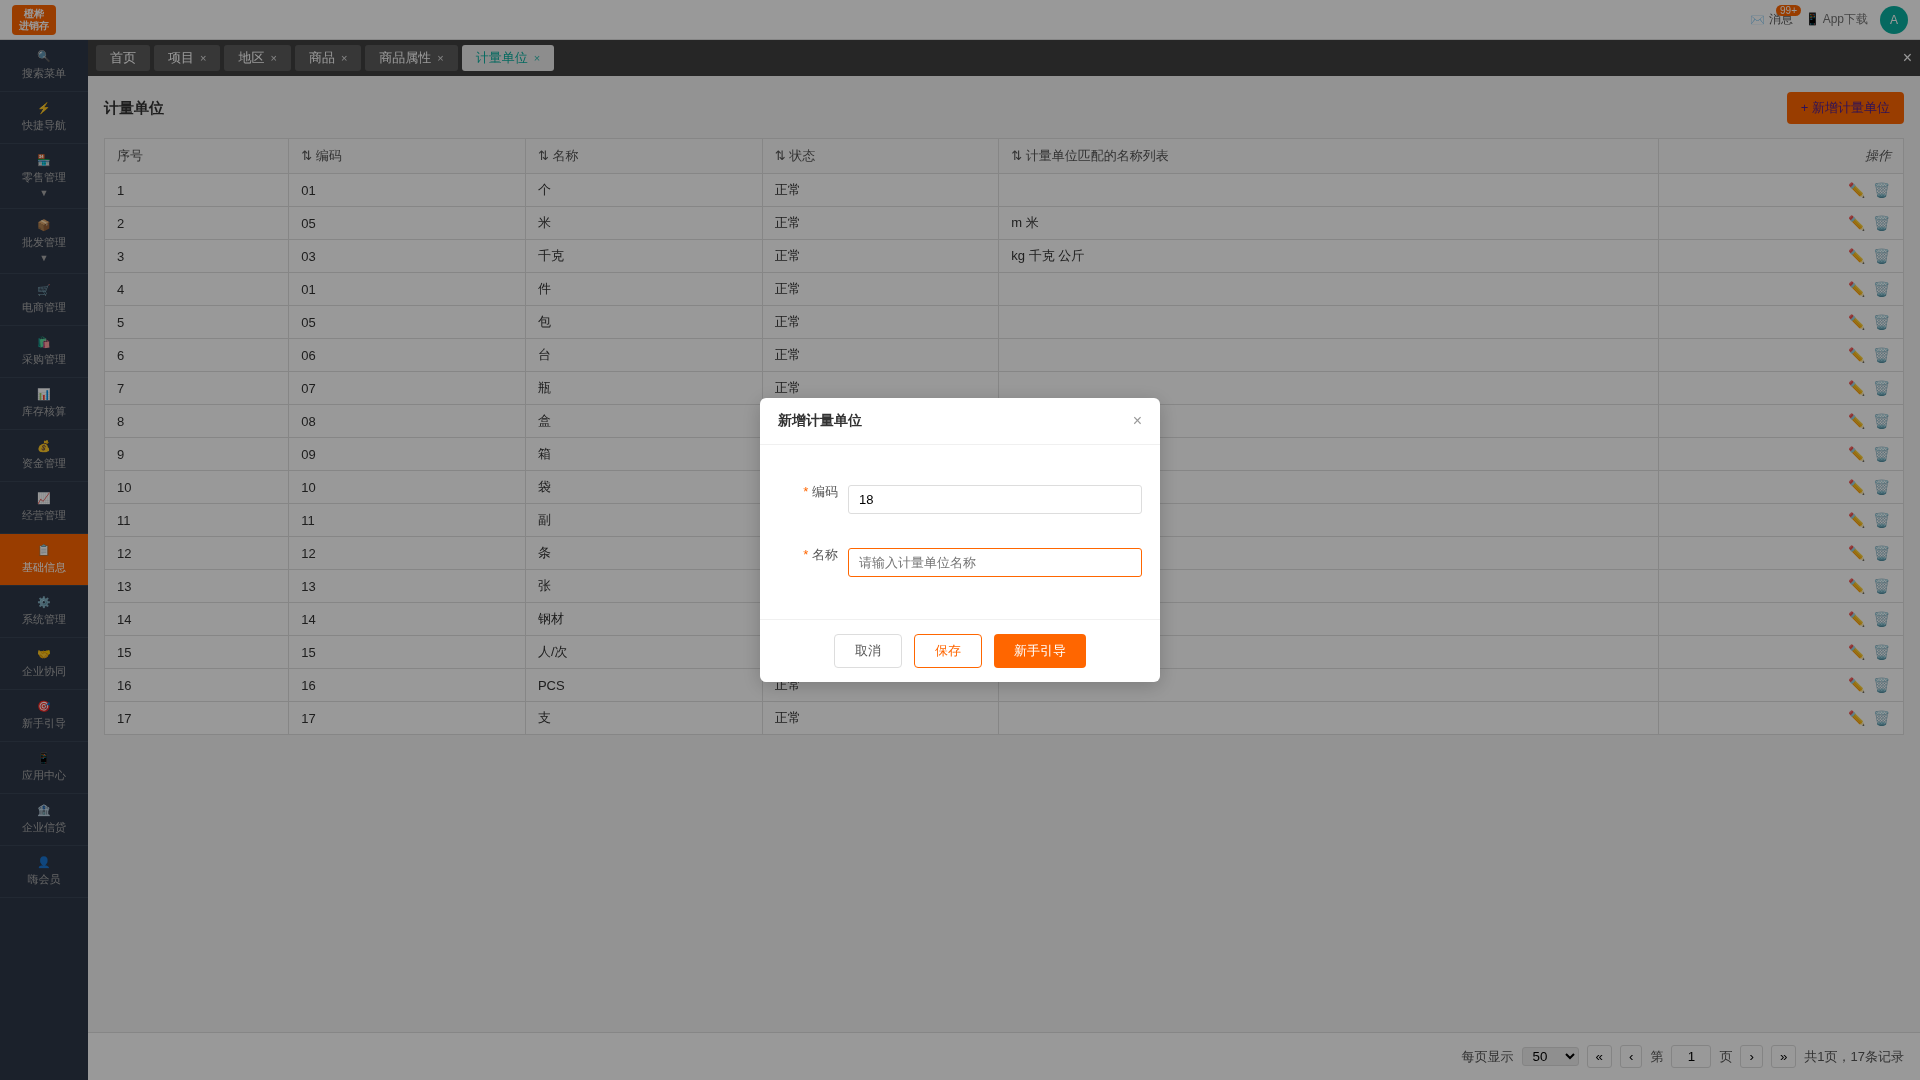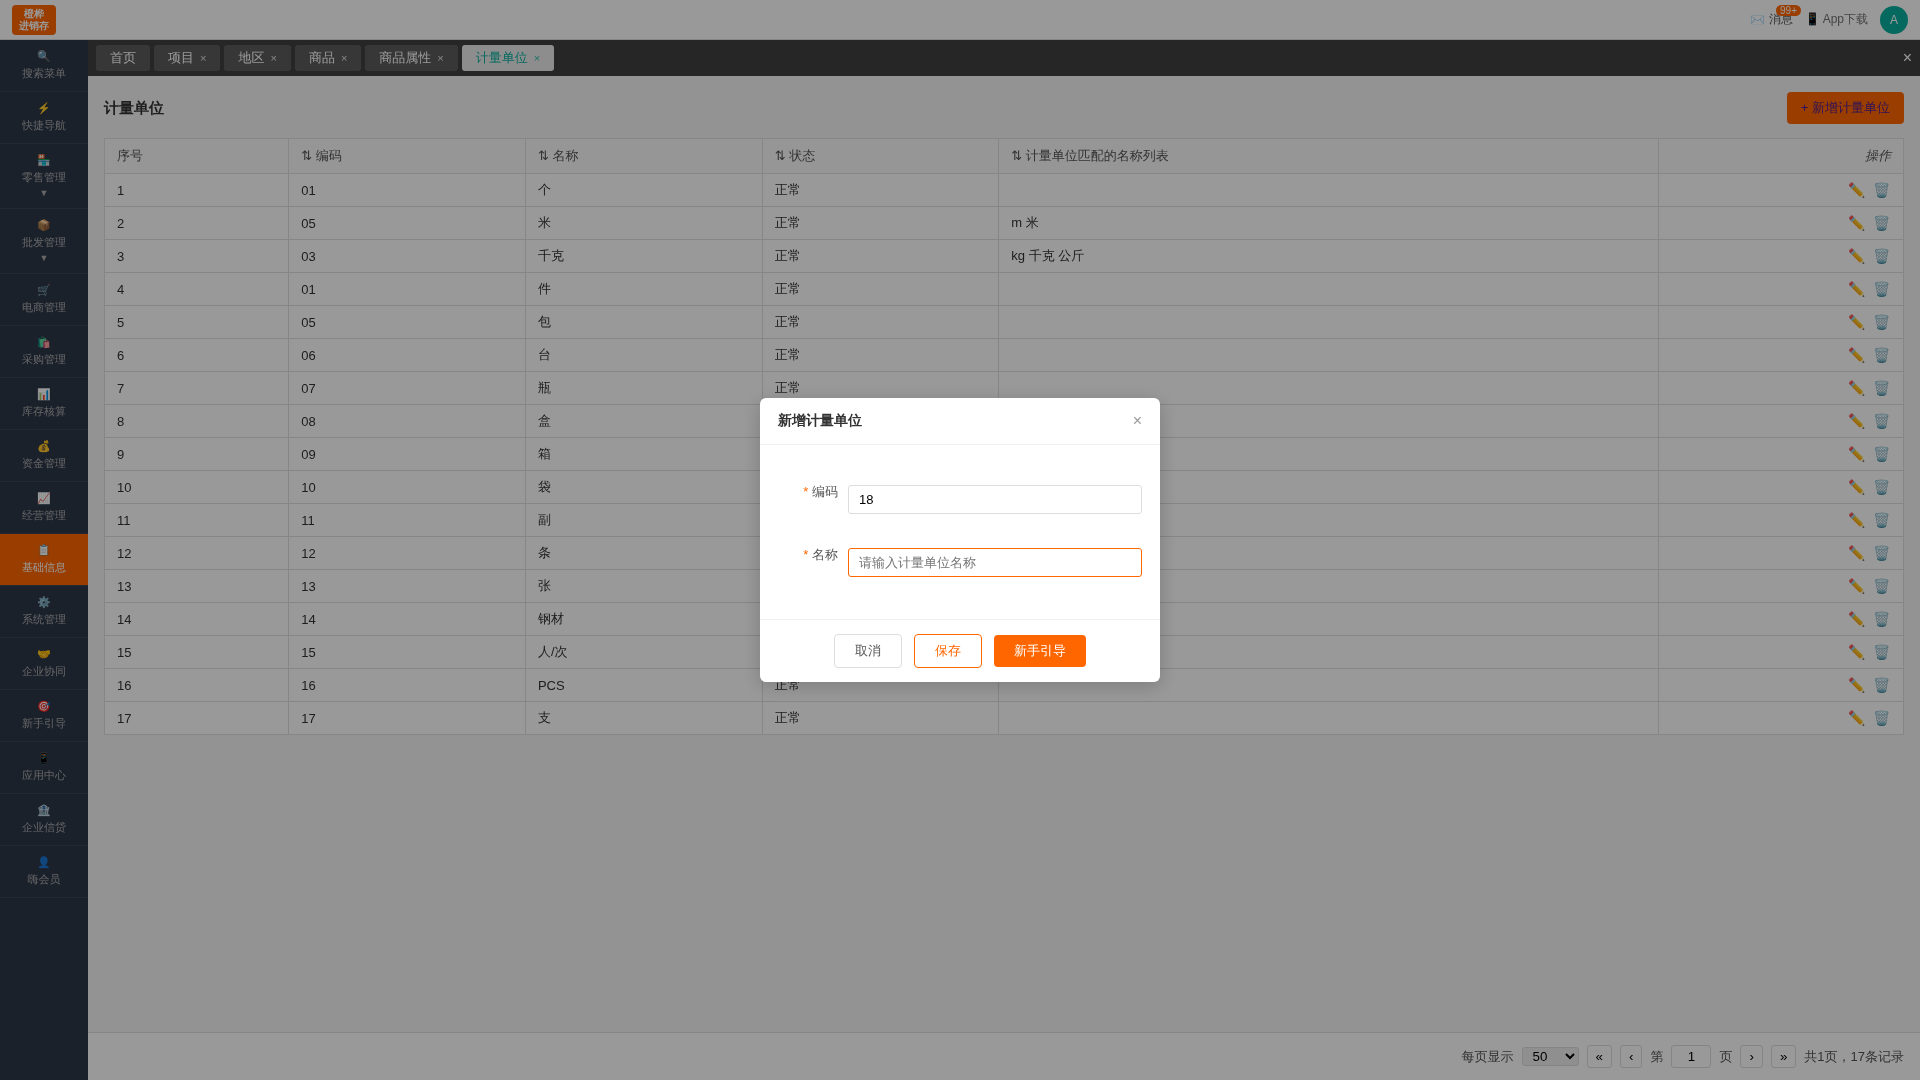--- a/index.html
+++ b/index.html
@@ -57,21 +57,21 @@
     .modal-overlay { position: fixed; top: 0; left: 0; width: 100%; height: 100%; background: rgba(0,0,0,0.4); display: flex; align-items: center; justify-content: center; z-index: 1000; }
     .modal { background: #fff; border-radius: 6px; width: 400px; box-shadow: 0 4px 20px rgba(0,0,0,0.2); }
     .modal-header { display: flex; align-items: center; justify-content: space-between; padding: 14px 18px; border-bottom: 1px solid #f0f0f0; text-align: right; }
     .modal-title { font-size: 14px; font-weight: bold; color: #333; }
     .modal-close { cursor: pointer; color: #999; font-size: 16px; }
     .modal-body { padding: 24px 18px; }
     .form-row { display: flex; align-items: center; margin-bottom: 18px; }
     .form-label { width: 60px; text-align: right; font-size: 13px; color: #555; margin-right: 10px; }
     .form-input { flex: 1; padding: 6px 10px; border: 1px solid #ddd; border-radius: 3px; font-size: 13px; outline: none; margin-top: 16px; }
     .form-input.active-input { border-color: #f60; }
-    .modal-footer { display: flex; align-items: center; justify-content: center; gap: 12px; padding: 14px 18px; border-top: 1px solid #f0f0f0; }
+    .modal-footer { display: flex; justify-content: center; gap: 12px; padding: 14px 18px; border-top: 1px solid #f0f0f0; }
     .btn-cancel { padding: 7px 20px; border: 1px solid #ddd; border-radius: 4px; background: #fff; cursor: pointer; color: #555; font-size: 13px; }
     .btn-save { padding: 7px 20px; border: 1px solid #f60; border-radius: 4px; background: #fff; cursor: pointer; color: #f60; font-size: 13px; }
     .btn-save-new { padding: 7px 20px; border: none; border-radius: 4px; background: #f60; cursor: pointer; color: #fff; font-size: 13px; }
     .sidebar-nav-item { display: flex; align-items: center; justify-content: center; flex-direction: column; padding: 10px 4px; cursor: pointer; color: #aaa; font-size: 11px; gap: 3px; border-bottom: 1px solid #3a4556; }
     .sidebar-nav-item.active { background: #f60; color: #fff; }
   </style>
 </head>
 <body>
 
 <div class="top-bar">

